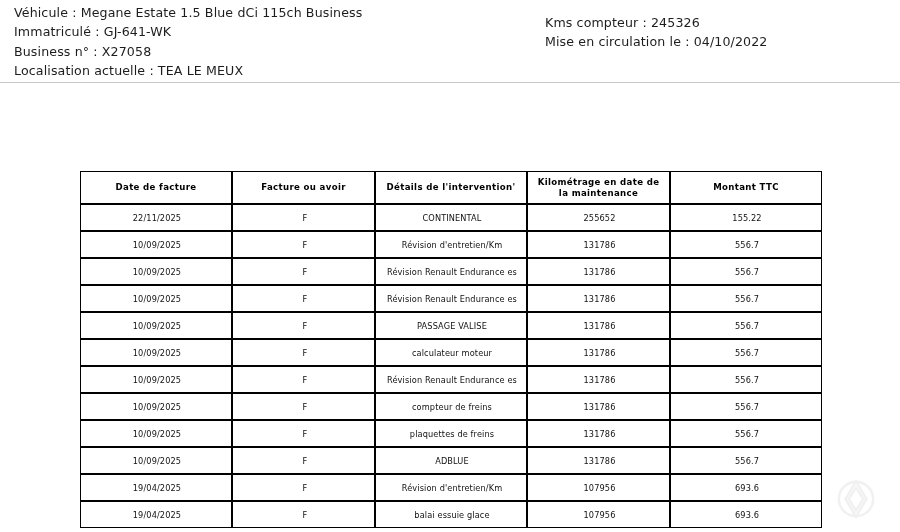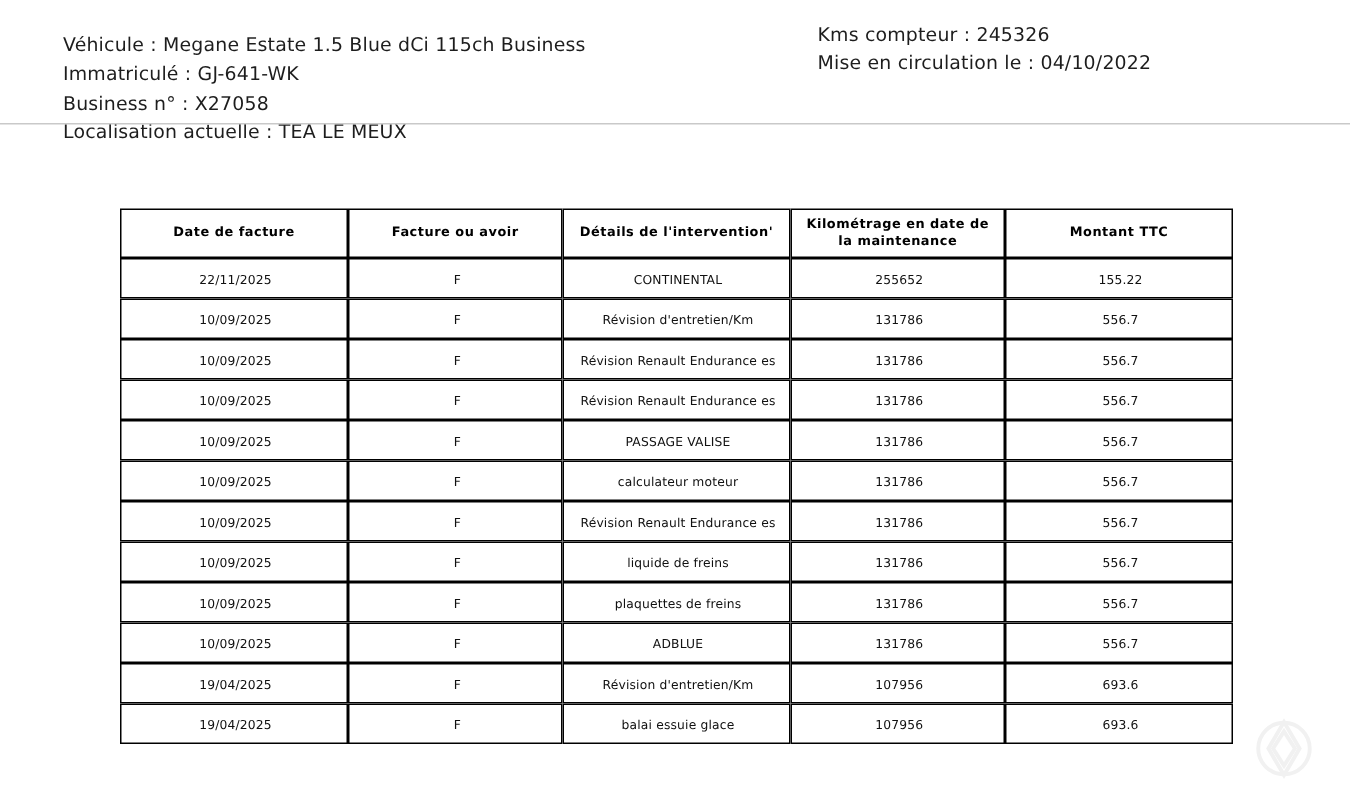--- a/index.html
+++ b/index.html
@@ -19,22 +19,21 @@
 
   
   .doc-header {
     position: relative;
     padding: 6px 0 0 0;
     height: 83px;
   }
   .doc-header .hdr-left {
     position: absolute;
     left: 14px;
-    top: 20px;
-    margin-left: 28px;
+    top: 3px;
   }
   .doc-header .hdr-right {
     position: absolute;
     left: 545px;
     top: 13px;
   }
   .hdr-line {
     font-size: 12.6px;
     line-height: 19.4px;
     color: #1d1d1d;
@@ -55,20 +54,21 @@
     position: absolute;
     left: 80px;
     top: 139px;
     width: 742px;
   }
   table.maint {
     width: 742px;
     border-collapse: separate;
     border-spacing: 0;
     table-layout: fixed;
+    margin-top: 32px;
   }
   table.maint td, table.maint th {
     border: 1.4px solid #000000;
     padding: 0 6px;
     vertical-align: middle;
     background: #ffffff;
   }
   table.maint thead th {
     height: 33px;
     font-size: 8.6px;
@@ -193,21 +193,21 @@
         <tr>
           <td class="c-date">10/09/2025</td>
           <td class="c-type">F</td>
           <td class="c-det">Révision Renault Endurance es</td>
           <td class="c-km">131786</td>
           <td class="c-ttc">556.7</td>
         </tr>
         <tr>
           <td class="c-date">10/09/2025</td>
           <td class="c-type">F</td>
-          <td class="c-det">liquide de freins</td>
+          <td class="c-det">compteur de freins</td>
           <td class="c-km">131786</td>
           <td class="c-ttc">556.7</td>
         </tr>
         <tr>
           <td class="c-date">10/09/2025</td>
           <td class="c-type">F</td>
           <td class="c-det">plaquettes de freins</td>
           <td class="c-km">131786</td>
           <td class="c-ttc">556.7</td>
         </tr>

